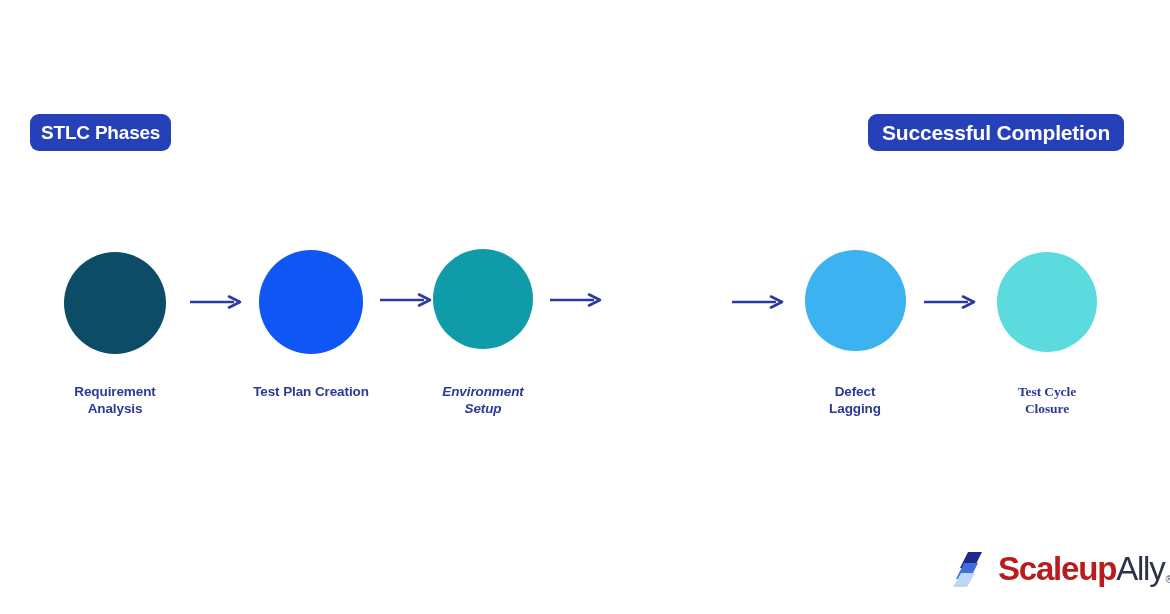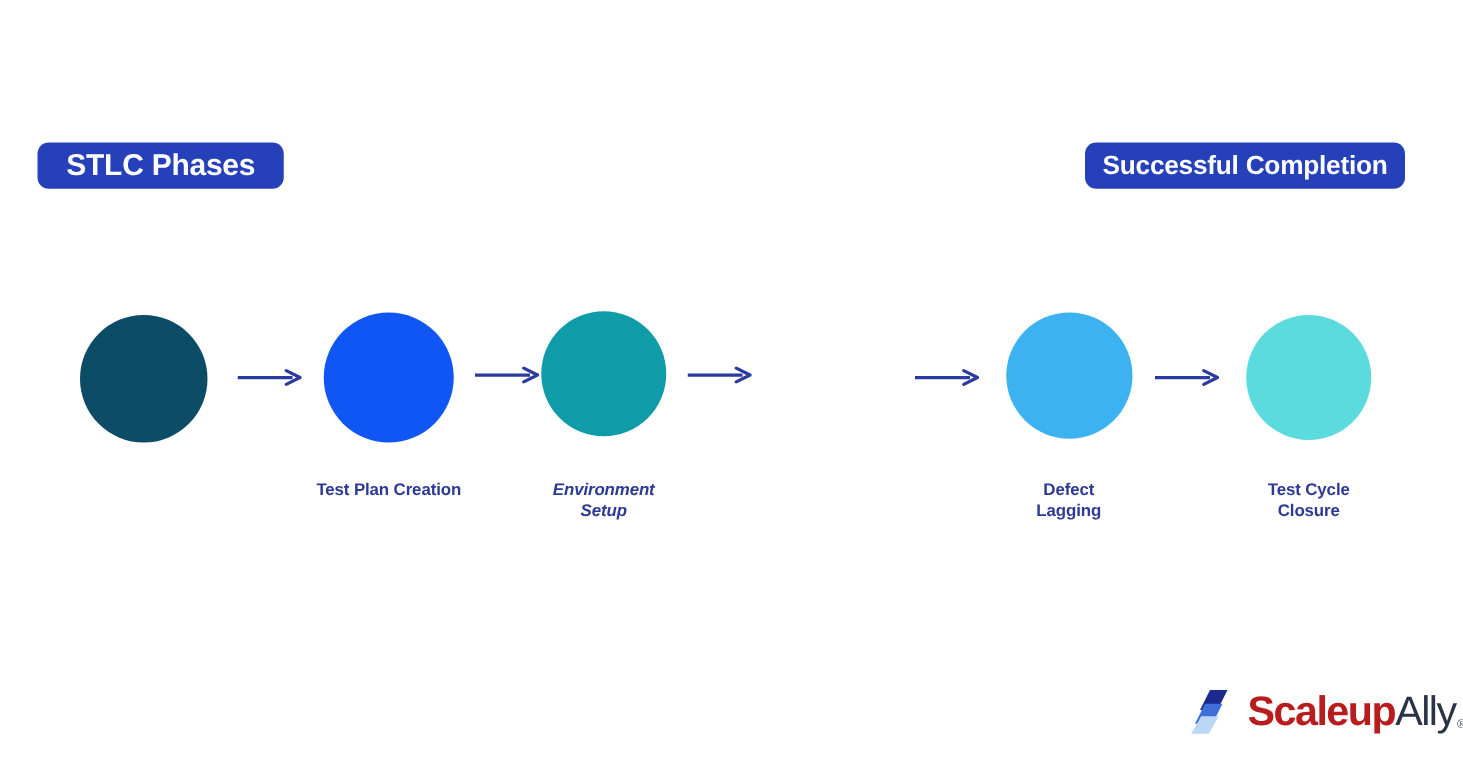--- a/index.html
+++ b/index.html
@@ -33,22 +33,22 @@
     border-radius: 9px;
     font-weight: bold;
     letter-spacing: -0.2px;
     white-space: nowrap;
     box-sizing: border-box;
   }
   .badge-left {
     left: 30px;
     top: 114px;
     height: 37px;
-    padding: 0 23px;
-    font-size: 24px;
+    padding: 0 11px;
+    font-size: 19px;
   }
   .badge-right {
     left: 868px;
     top: 114px;
     height: 37px;
     padding: 0 14px;
     font-size: 21px;
   }
 
   
@@ -143,20 +143,24 @@
   </div>
 
   <div class="badge badge-right">
     <span>Successful Completion</span>
   </div>
 
   <div class="flow">
 
     <div class="node" style="left:0px;">
       <span class="circle" style="width:102px;height:102px;margin-top:4px;background:#0d4c66;"></span>
+      <div class="node-label" style="top:136px;">
+        <div>Requirement</div>
+        <div>Analysis</div>
+      </div>
     </div>
 
     <div class="arrow" style="left:128px;top:47px;">
       <svg width="52" height="14" viewBox="0 0 52 14">
         <line x1="0" y1="7" x2="44" y2="7" stroke="#2a3a9e" stroke-width="2.6"></line>
         <polyline points="39,1.5 50,7 39,12.5" fill="none" stroke="#2a3a9e" stroke-width="2.6" stroke-linecap="round" stroke-linejoin="round"></polyline>
       </svg>
     </div>
 
     <div class="node" style="left:196px;">
@@ -207,21 +211,21 @@
 
     <div class="arrow" style="left:862px;top:47px;">
       <svg width="52" height="14" viewBox="0 0 52 14">
         <line x1="0" y1="7" x2="44" y2="7" stroke="#2a3a9e" stroke-width="2.6"></line>
         <polyline points="39,1.5 50,7 39,12.5" fill="none" stroke="#2a3a9e" stroke-width="2.6" stroke-linecap="round" stroke-linejoin="round"></polyline>
       </svg>
     </div>
 
     <div class="node" style="left:932px;">
       <span class="circle" style="width:100px;height:100px;margin-top:4px;background:#5bdbdd;"></span>
-      <div class="node-label" style="top:136px;">
+      <div class="node-label" style="top:136px;font-family:Liberation Serif, serif;">
         <div>Test Cycle</div>
         <div>Closure</div>
       </div>
     </div>
 
   </div>
 
   <div class="logo">
     <svg class="logo-mark" viewBox="0 0 42 42">
       <polygon points="16,4 30,4 22,20 8,20" fill="#1b2a8c"></polygon>

